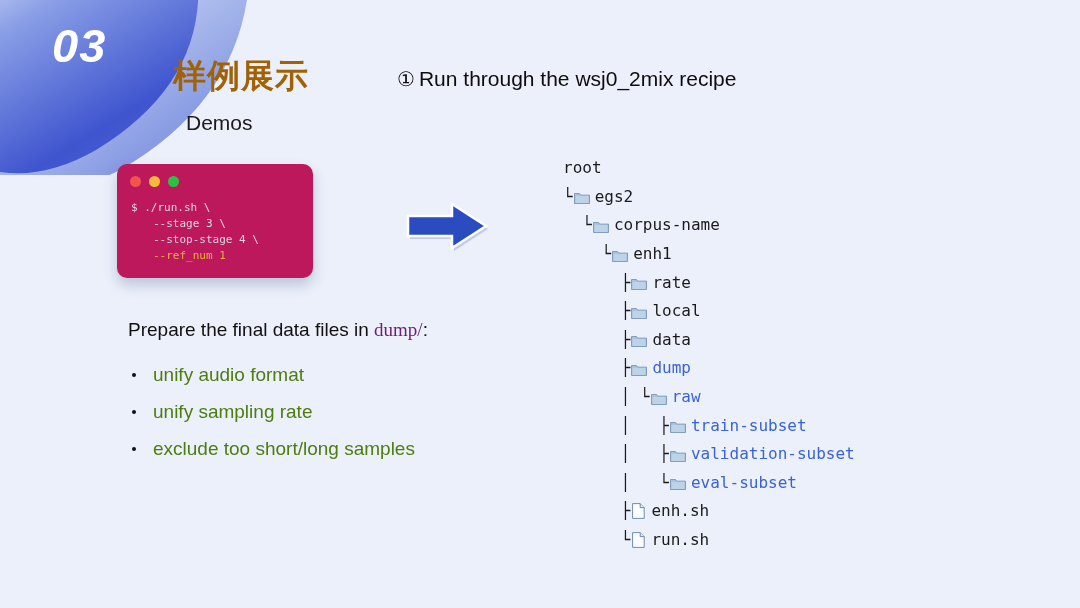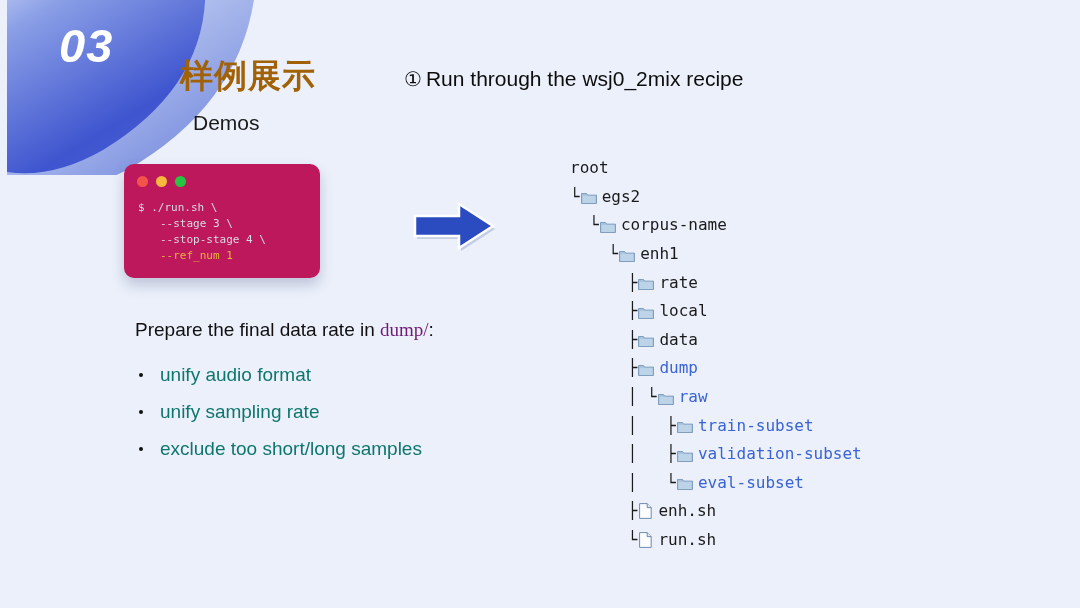--- a/index.html
+++ b/index.html
@@ -9,21 +9,20 @@
     width: 1080px; height: 608px;
     background: #ebf0fb;
     font-family: "Liberation Sans", sans-serif;
     overflow: hidden;
     position: relative;
   }
   .slide {
     position: absolute;
     inset: 0;
     overflow: hidden;
-    margin-left: 7px;
   }
 
   
   .swoosh-wrap {
     position: absolute;
     left: 0; top: 0;
     width: 300px; height: 175px;
     overflow: hidden;
     pointer-events: none;
   }
@@ -131,21 +130,21 @@
     position: absolute;
     left: 129px; top: 356px;
     width: 420px;
     list-style: none;
     margin: 0; padding: 0;
   }
   .bullets li {
     position: relative;
     padding-left: 24px;
     font-size: 19px;
-    color: #0f766e;
+    color: #4d7c0f;
     height: 37px;
     line-height: 37px;
     white-space: nowrap;
   }
   .bullets li::before {
     content: "";
     position: absolute;
     left: 3px; top: 17px;
     width: 4px; height: 4px;
     border-radius: 50%;
@@ -244,21 +243,21 @@
   <div class="arrow-wrap">
     <svg width="86" height="52" viewBox="0 0 86 52">
       <g>
         <path d="M 4 16 L 48 16 L 48 4 L 82 26 L 48 48 L 48 36 L 4 36 Z" fill="rgba(120,135,190,0.35)" transform="translate(2,3)"></path>
         <path id="arrow-path" d="M 4 16 L 48 16 L 48 4 L 82 26 L 48 48 L 48 36 L 4 36 Z" fill="#2b4cc0" stroke="#ffffff" stroke-width="2.5"></path>
       </g>
     </svg>
   </div>
 
   <div class="lead-text">
-    <span>Prepare the final data rate in </span><span class="code-blue">dump/</span><span>:</span>
+    <span>Prepare the final data files in </span><span class="code-blue">dump/</span><span>:</span>
   </div>
 
   <ul class="bullets" id="bullet-list">
       <li>unify audio format</li>
       <li>unify sampling rate</li>
       <li>exclude too short/long samples</li>
     </ul>
 
   <div class="tree" id="file-tree">
       <div class="tree-row">

